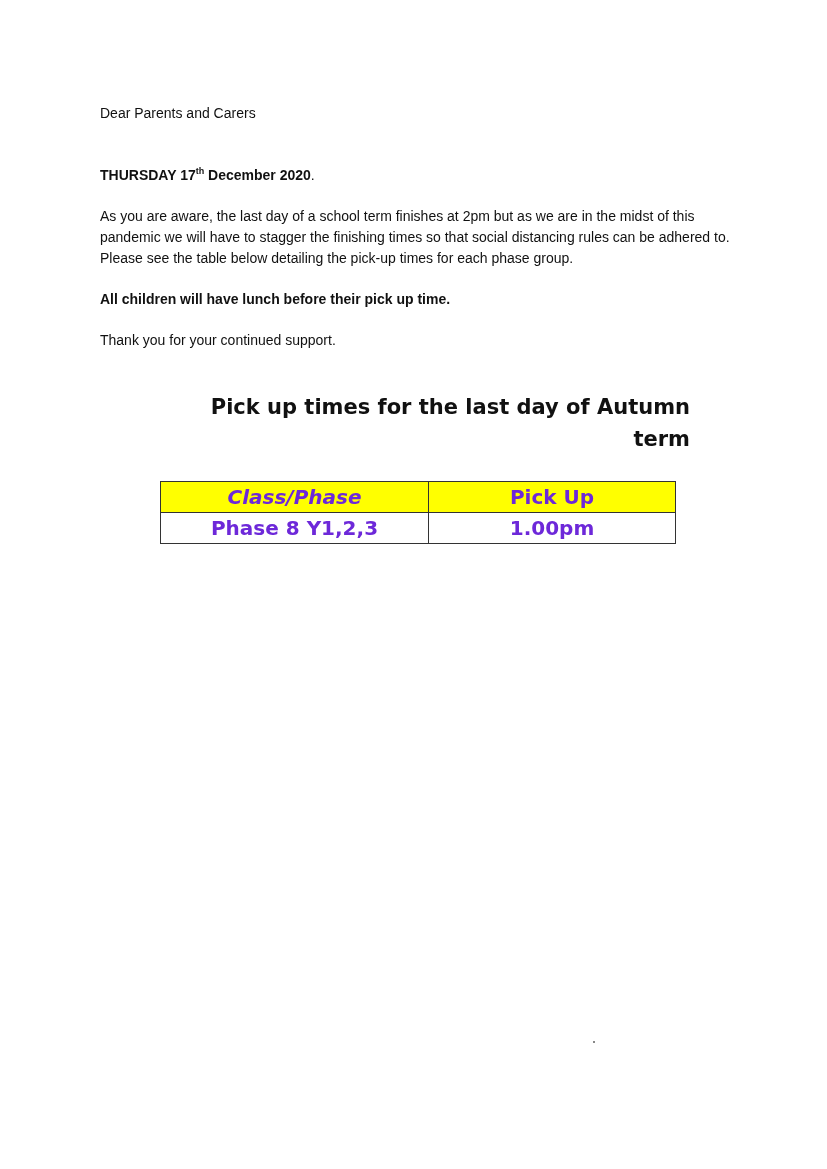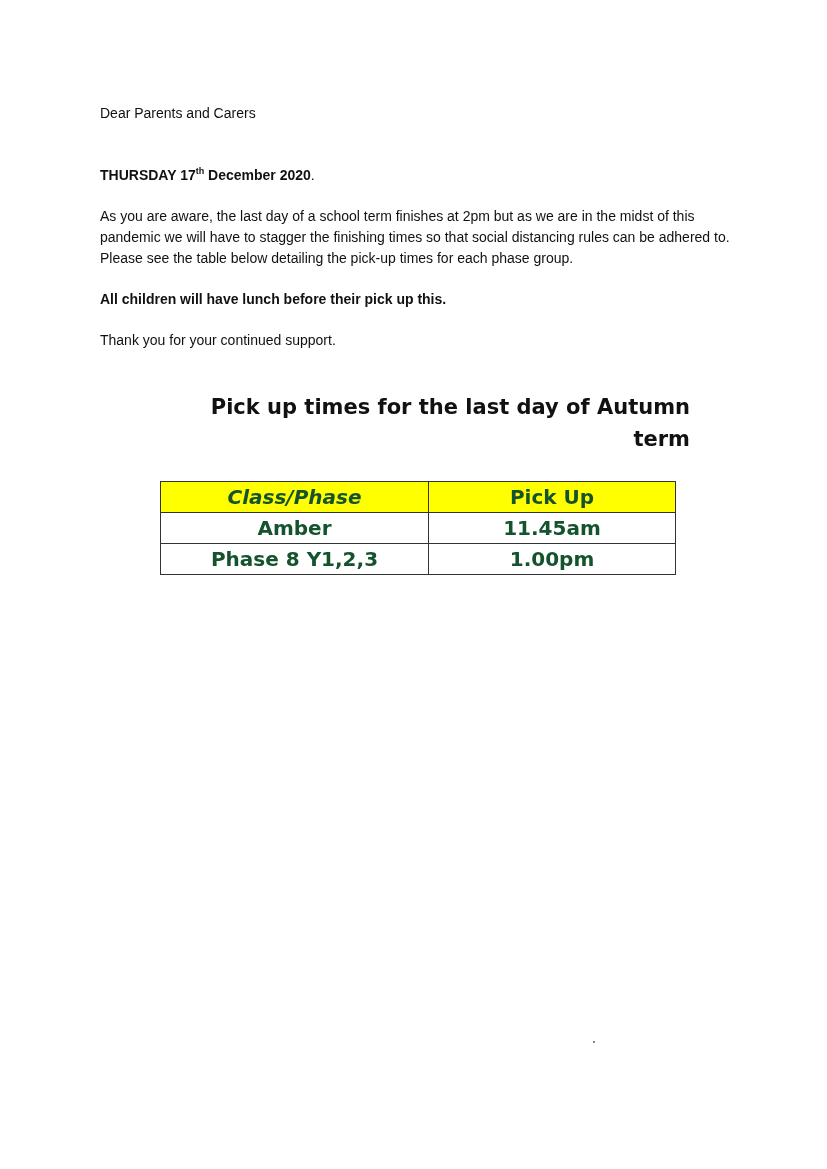--- a/index.html
+++ b/index.html
@@ -7,60 +7,56 @@
   .page { position: absolute; left: 0; top: 0; width: 827px; height: 1169px; background: #fff; }
   .letter { position: absolute; left: 100px; top: 103px; width: 640px;
     font-family: "Liberation Sans", sans-serif; font-size: 14px; line-height: 21px; color: #111; }
   .letter p { margin: 0 0 20px 0; }
   .letter .b { font-weight: bold; }
   sup { font-size: 9px; line-height: 0; vertical-align: super; }
   .heading { position: absolute; left: 150px; top: 391px; width: 540px; text-align: right;
     font-family: "DejaVu Sans", sans-serif; font-weight: bold; font-size: 21px; line-height: 32px; color: #111; }
   .heading sup { font-size: 13px; }
   table.pick { position: absolute; left: 160px; top: 481px; width: 516px; border-collapse: collapse;
-    font-family: "DejaVu Sans", sans-serif; font-size: 20px; color: #14532d; }
+    font-family: "DejaVu Sans", sans-serif; font-size: 20px; color: #6d28d9; }
   table.pick th, table.pick td { border: 1.5px solid #333; text-align: center; height: 30px; padding: 0; line-height: 30px; }
   table.pick th { background: #ffff00; font-weight: bold; font-style: italic; }
   table.pick th.c2 { font-style: normal; }
   table.pick td { font-weight: bold; }
   table.pick .c1 { width: 267px; }
   .speck { position: absolute; left: 593px; top: 1041px; width: 2px; height: 2px; background: #888; }
 </style>
 </head>
 <body>
 
 <div class="page">
   <div class="letter">
     <p>Dear Parents and Carers</p>
     <p>
       <br>
       <span class="b"><span>THURSDAY 17</span><sup>th</sup><span> December 2020</span></span><span>.</span>
     </p>
     <p>As you are aware, the last day of a school term finishes at 2pm but as we are in the midst of this pandemic we will have to stagger the finishing times so that social distancing rules can be adhered to. Please see the table below detailing the pick-up times for each phase group.</p>
-    <p class="b">All children will have lunch before their pick up this.</p>
+    <p class="b">All children will have lunch before their pick up time.</p>
     <p>Thank you for your continued support.</p>
   </div>
 
   <div class="heading">
     <div>Pick up times for the last day of Autumn term</div>
   </div>
 
   <table class="pick">
     <thead>
       <tr>
         <th class="c1">Class/Phase</th>
         <th class="c2">Pick Up</th>
       </tr>
     </thead>
     <tbody>
       <tr>
-        <td>Amber</td>
-        <td>11.45am</td>
-      </tr>
-      <tr>
         <td>Phase 8 Y1,2,3</td>
         <td>1.00pm</td>
       </tr>
     </tbody>
   </table>
 
   <div class="speck"></div>
 </div>
 
 </body></html>

